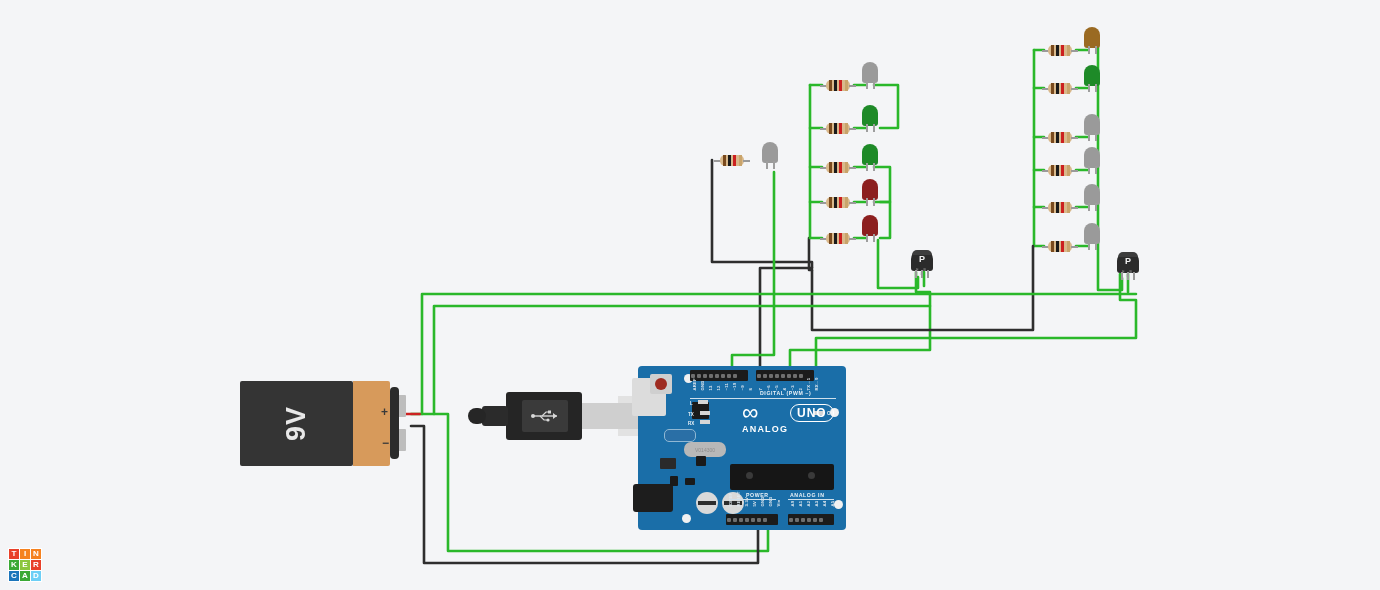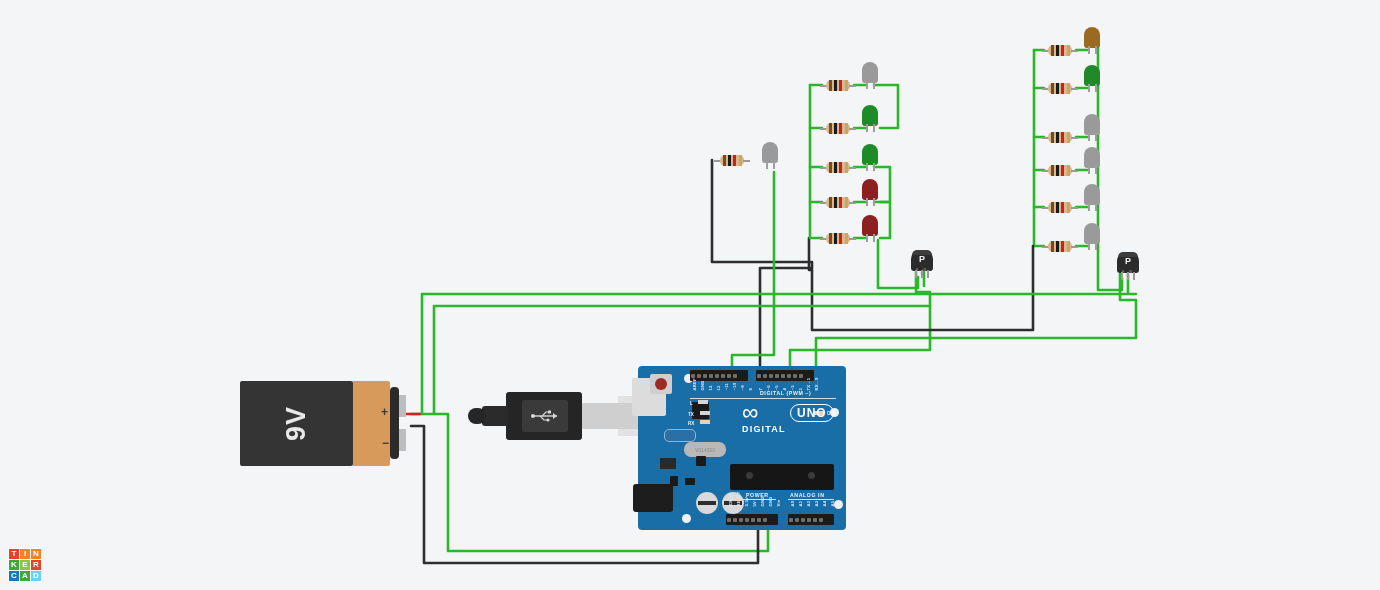--- a/index.html
+++ b/index.html
@@ -237,21 +237,21 @@
     <div class="ard-txt" style="left:52px;top:35px;">L</div>
     <div class="ard-led" style="left:60px;top:34px;"></div>
     <div class="ard-txt" style="left:50px;top:46px;">TX</div>
     <div class="ard-led" style="left:62px;top:45px;"></div>
     <div class="ard-txt" style="left:50px;top:55px;">RX</div>
     <div class="ard-led" style="left:62px;top:54px;"></div>
     <div class="ard-led" style="left:176px;top:45px;"></div>
     <div class="ard-txt" style="left:189px;top:45px;">ON</div>
 
     <div class="ard-logo" style="left:104px;top:36px;font-size:23px;line-height:20px;letter-spacing:-2px;">∞</div>
-    <div class="ard-logo" style="left:104px;top:58px;font-size:9px;font-weight:bold;letter-spacing:1.2px;">DIGITAL</div>
+    <div class="ard-logo" style="left:104px;top:58px;font-size:9px;font-weight:bold;letter-spacing:1.2px;">ANALOG</div>
     <div class="ard-logo" style="left:152px;top:38px;font-size:12px;font-weight:bold;letter-spacing:1px;border:1px solid #fff;border-radius:9px;padding:1px 6px;">UNO</div>
 
     <div class="hdr" style="left:52px;top:4px;width:58px;height:11px;">
       <i></i>
         <i></i>
         <i></i>
         <i></i>
         <i></i>
         <i></i>
         <i></i>

